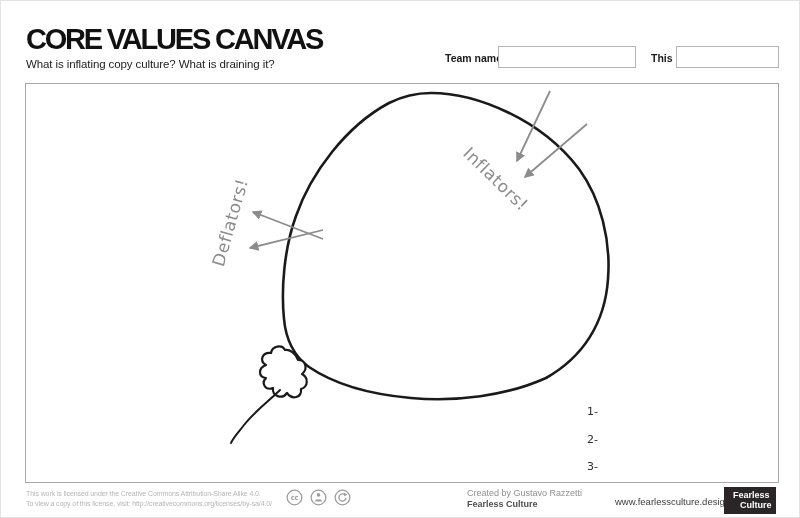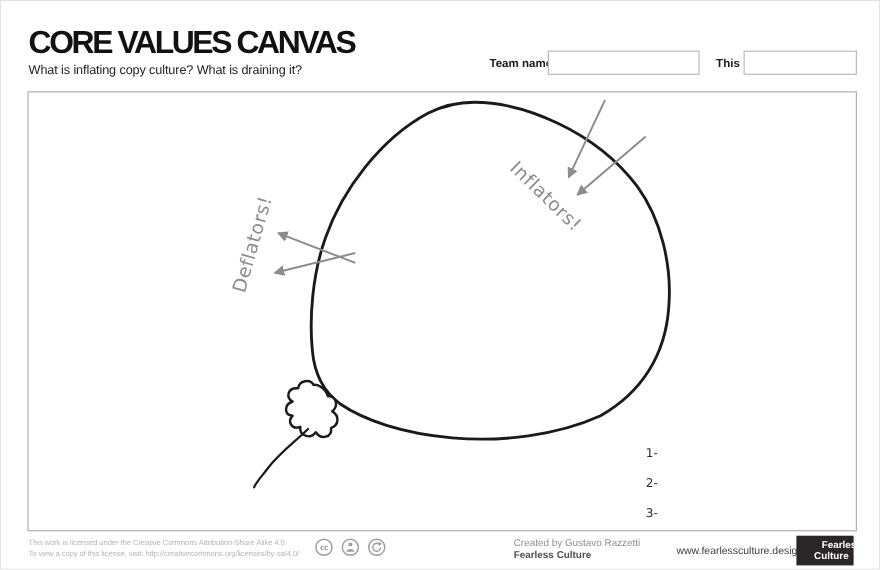--- a/index.html
+++ b/index.html
@@ -93,21 +93,21 @@
   .website {
     position: absolute; left: 614px; top: 495px;
     font-size: 9.5px; color: #3d3d3d; white-space: nowrap;
   }
   .logo-box {
     position: absolute; left: 723px; top: 486px; width: 52px; height: 27px;
     background: #2a2627; color: #ffffff;
     font-size: 9px; font-weight: bold; line-height: 9.5px;
     padding-top: 4px;
   }
-  .logo-box .l1 { padding-left: 23px; }
+  .logo-box .l1 { padding-left: 9px; }
   .logo-box .l2 { padding-left: 16px; }
 </style>
 </head>
 <body>
 
 <div class="page">
 
   <div class="title">CORE VALUES CANVAS</div>
   <div class="subtitle">What is inflating copy culture? What is draining it?</div>
 

